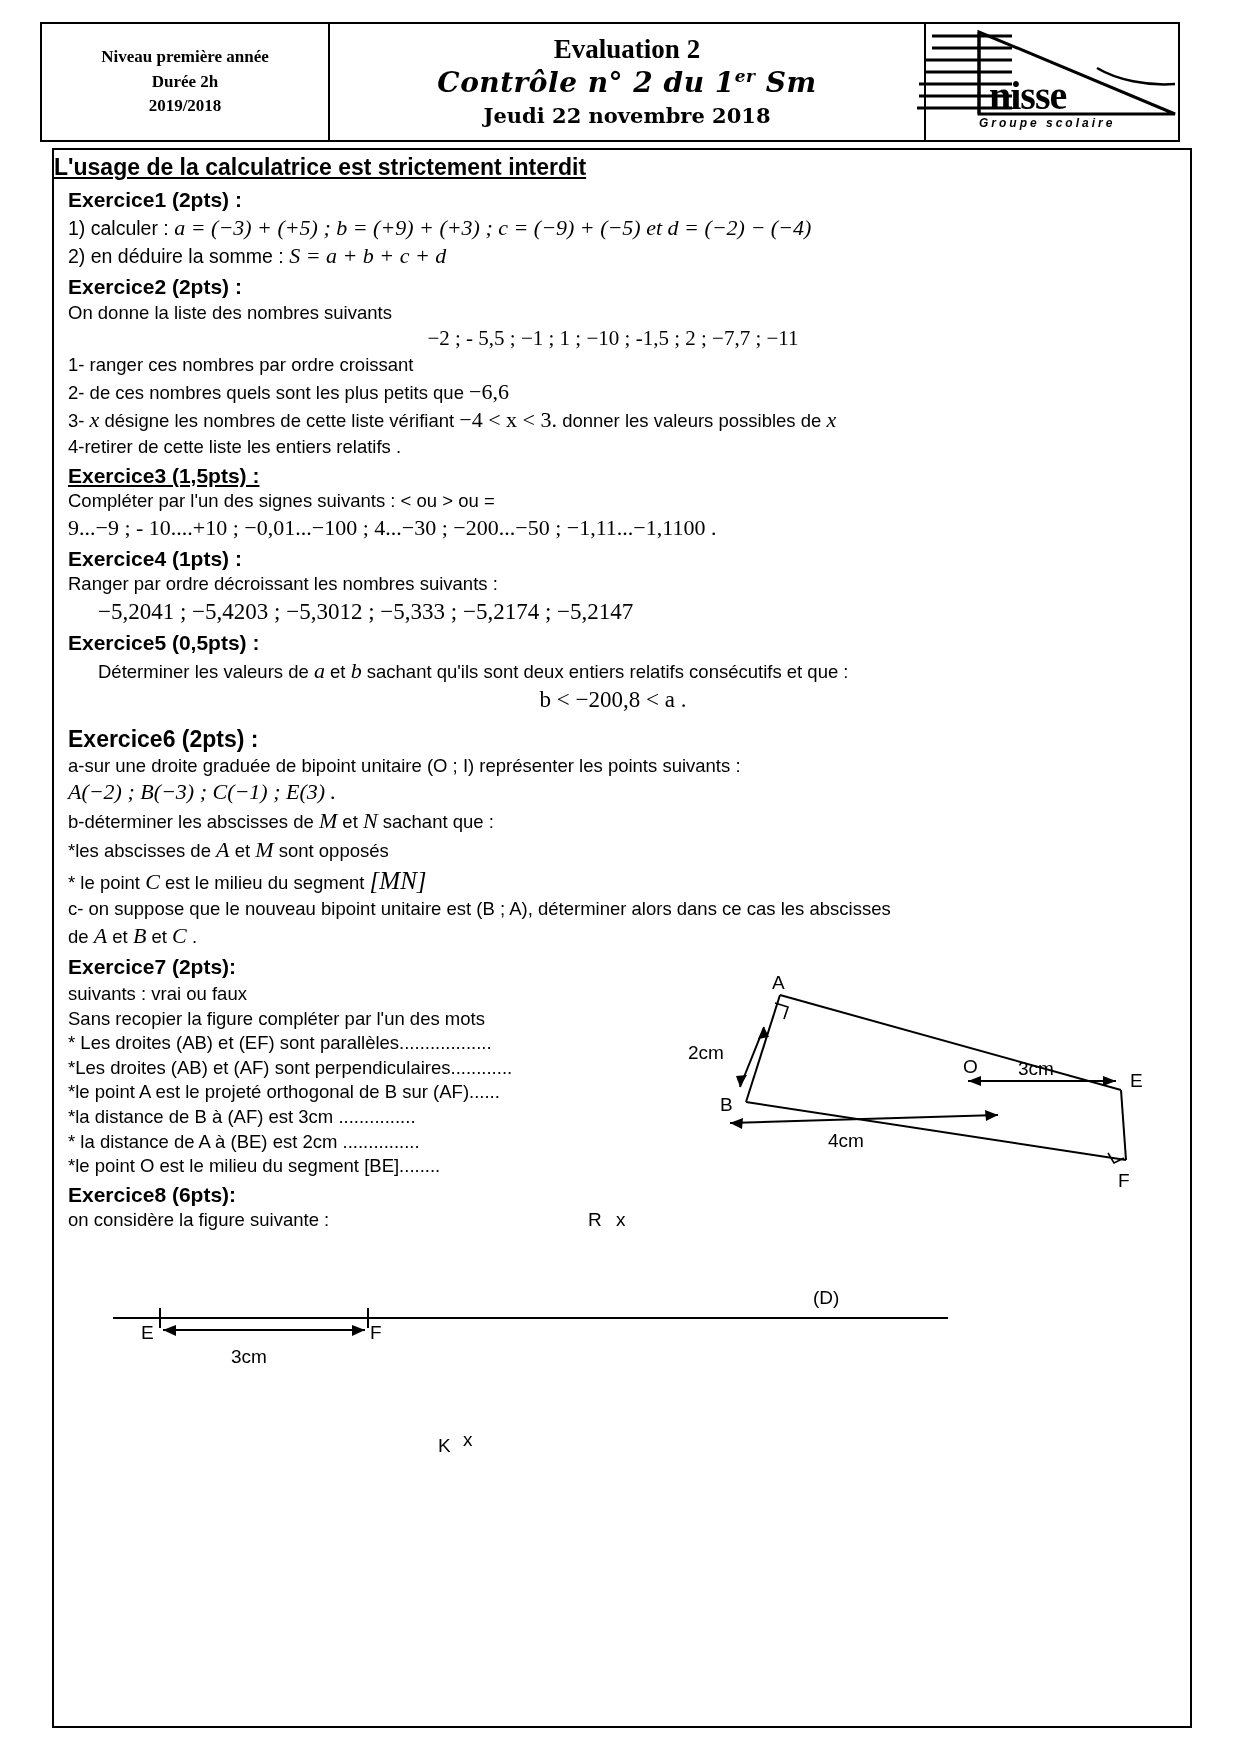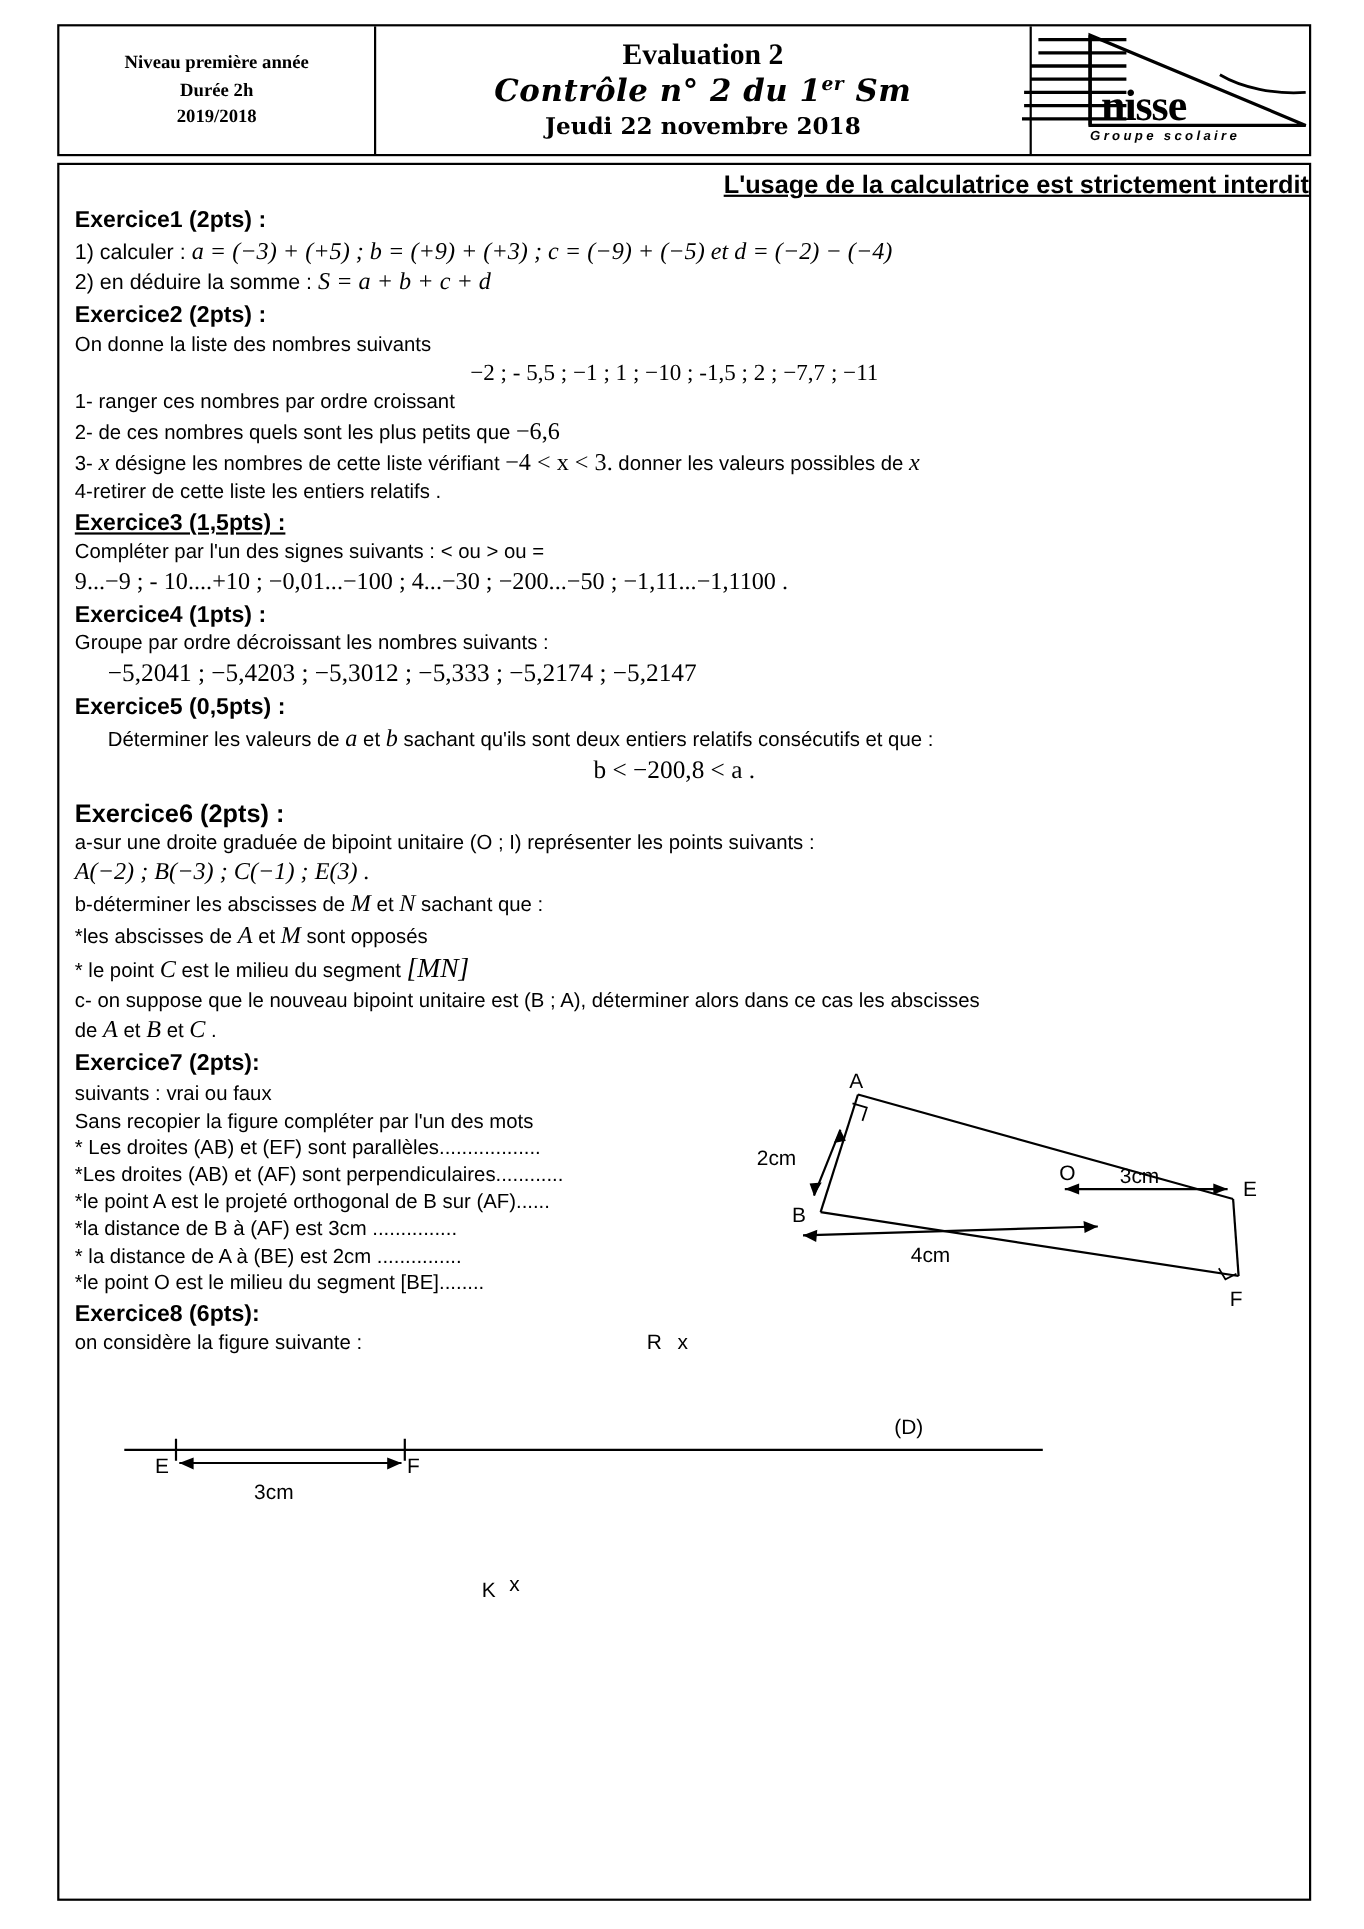--- a/index.html
+++ b/index.html
@@ -16,21 +16,21 @@
   }
   .page {
     position: absolute;
     left: 0; top: 0;
     width: 1240px;
     height: 1754px;
   }
   
   .header {
     position: absolute;
-    left: 52px;
+    left: 40px;
     top: 22px;
     width: 1140px;
     height: 120px;
     border: 2px solid #000;
     box-sizing: border-box;
     display: flex;
   }
   .hdr-left {
     width: 288px;
     border-right: 2px solid #000;
@@ -104,21 +104,21 @@
   .frame {
     position: absolute;
     left: 52px;
     top: 148px;
     width: 1140px;
     height: 1580px;
     border: 2px solid #000;
     box-sizing: border-box;
   }
   .banner {
-    text-align: right;
+    text-align: left;
     font-weight: bold;
     font-size: 23px;
     padding-top: 4px;
     text-decoration: underline;
   }
   .content {
     padding: 2px 32px 0 14px;
     font-size: 19.5px;
     line-height: 1.22;
   }
@@ -208,21 +208,21 @@
         <span>donner les valeurs possibles de</span>
         <span class="mt">x</span>
       </div>
       <div class="line" style="font-size:18.5px">4-retirer de cette liste les entiers relatifs .</div>
 
       <div class="ex-title u">Exercice3 (1,5pts) :</div>
       <div class="line" style="font-size:18.5px">Compléter par l'un des signes suivants : &lt; ou &gt; ou =</div>
       <div class="line mtn" style="font-size:22px">9...−9  ;  - 10....+10  ;    −0,01...−100    ;    4...−30 ;    −200...−50   ;   −1,11...−1,1100  .</div>
 
       <div class="ex-title">Exercice4 (1pts) :</div>
-      <div class="line" style="font-size:18.5px">Groupe par ordre décroissant les nombres suivants :</div>
+      <div class="line" style="font-size:18.5px">Ranger par ordre décroissant les nombres suivants :</div>
       <div class="line mtn indent" style="font-size:23px">−5,2041  ;  −5,4203   ;   −5,3012   ;   −5,333  ;  −5,2174  ;  −5,2147</div>
 
       <div class="ex-title">Exercice5 (0,5pts) :</div>
       <div class="line indent" style="font-size:18.5px">
         <span>Déterminer les valeurs de</span>
         <span class="mt">a</span>
         <span>et</span>
         <span class="mt">b</span>
         <span>sachant qu'ils  sont deux entiers relatifs consécutifs et que :</span>
       </div>

